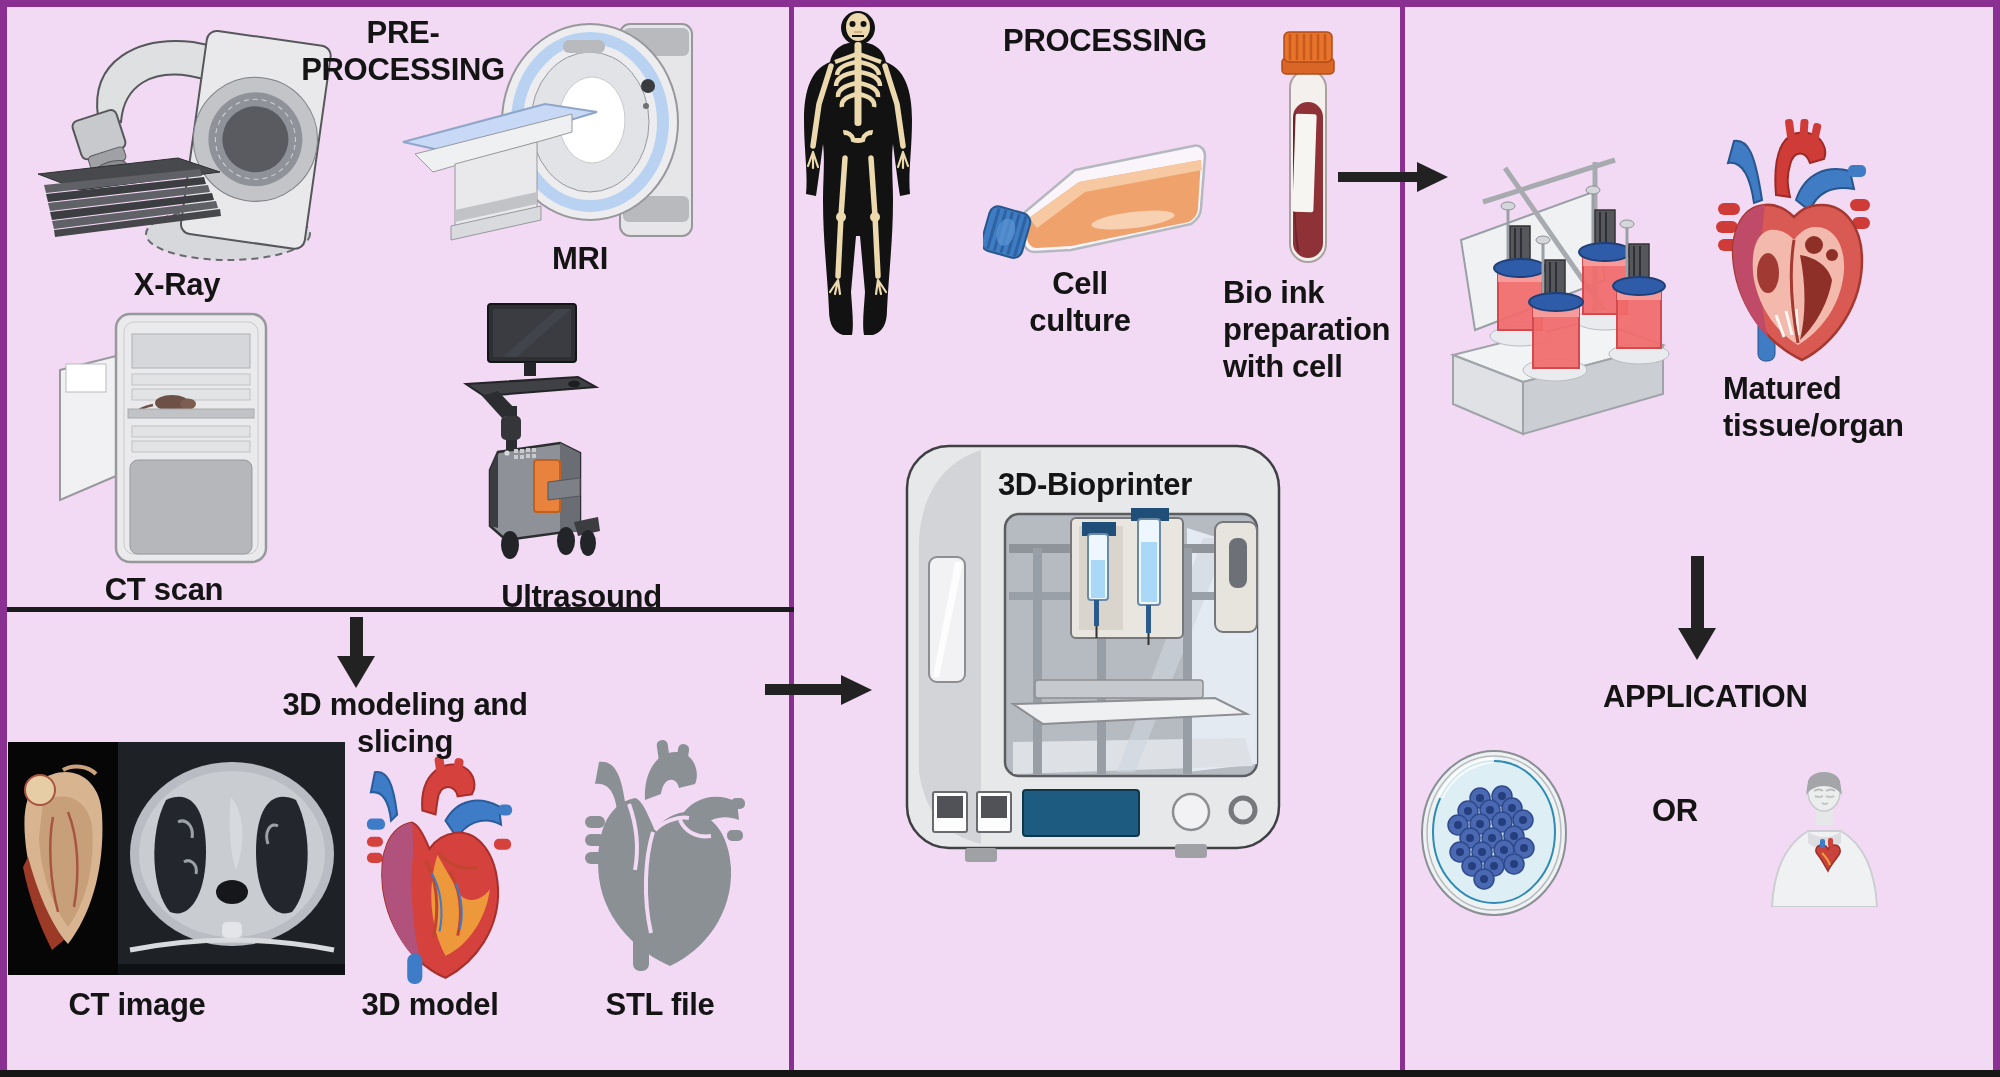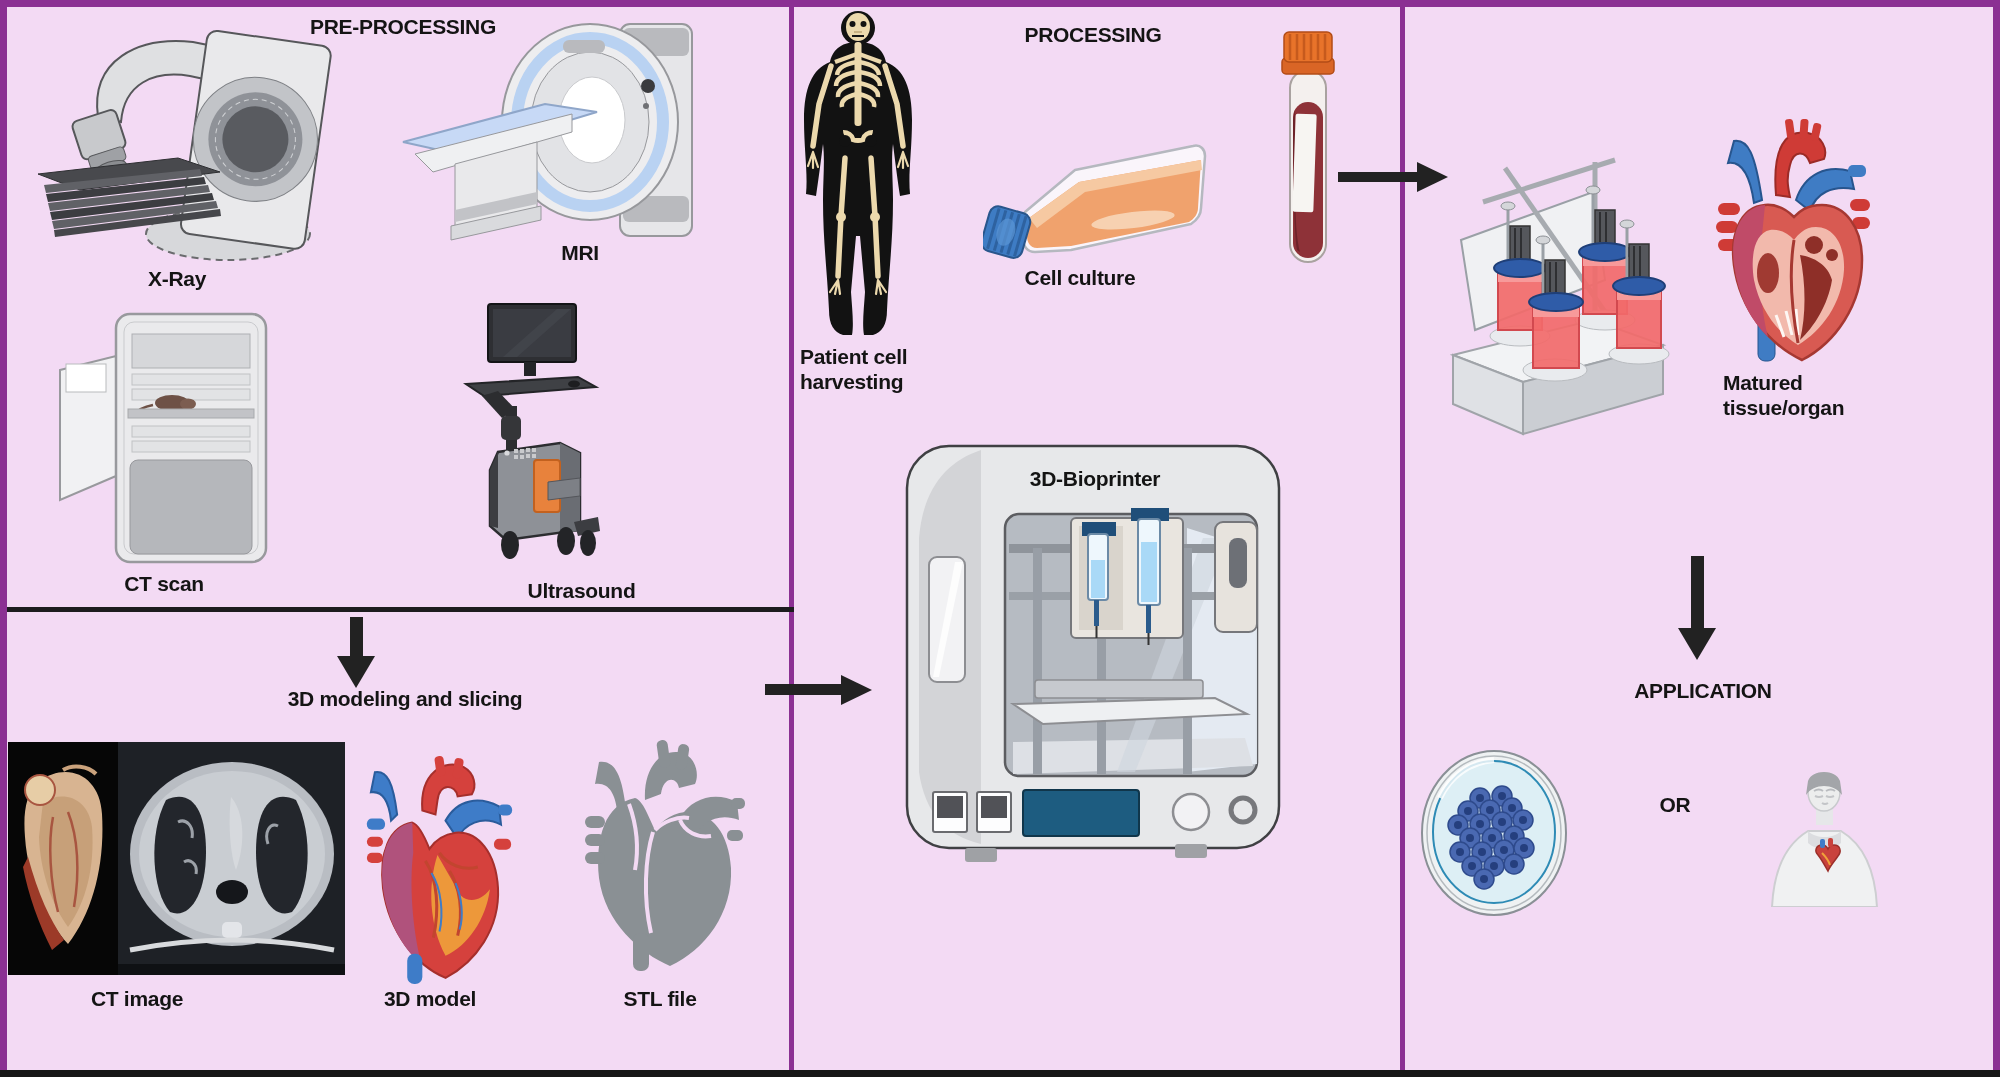--- a/index.html
+++ b/index.html
@@ -2,21 +2,21 @@
 <html><head>
 <meta charset="utf-8">
 <style>
   html,body{margin:0;padding:0;background:#ffffff;}
   #stage{position:relative;width:2000px;height:1077px;background:#f3daf4;overflow:hidden;
          font-family:"Liberation Sans",sans-serif;}
   .frame{position:absolute;inset:0;border:7px solid #8b3093;z-index:5;pointer-events:none;}
   .bottombar{position:absolute;left:0;right:0;bottom:0;height:7px;background:#161616;z-index:6;}
   .vdiv{position:absolute;top:0;width:5px;height:1077px;background:#8b3093;z-index:4;}
   .hdiv{position:absolute;background:#1c1c1e;z-index:4;}
-  .label{position:absolute;font-weight:bold;font-size:21px;color:#141414;line-height:1.2;
+  .label{position:absolute;font-weight:bold;font-size:31px;color:#141414;line-height:1.2;
          letter-spacing:-0.3px;white-space:pre-line;z-index:3;}
   .center{text-align:center;}
   .icon{position:absolute;z-index:2;}
   .icon svg{display:block;width:100%;height:100%;}
   
   .arrow{position:absolute;z-index:7;}
   .shaft{position:absolute;background:#222222;}
   .head-down{position:absolute;width:0;height:0;border-left:19px solid transparent;
              border-right:19px solid transparent;border-top:32px solid #222222;}
   .head-right{position:absolute;width:0;height:0;border-top:15px solid transparent;
@@ -262,22 +262,20 @@
         <path d="M45,272 l-8,12 M45,272 l-3,14 M45,272 l2,14"></path>
         <path d="M85,272 l8,12 M85,272 l3,14 M85,272 l-2,14"></path>
       </g>
       <circle cx="48" cy="209" r="5" fill="#ecd9ad"></circle>
         <circle cx="82" cy="209" r="5" fill="#ecd9ad"></circle>
       <path d="M50,122 a15,13 0 1 0 30,0 a12,10 0 0 0 -12,8 h-6 a12,10 0 0 0 -12,-8 Z" fill="#ecd9ad"></path>
       <circle cx="52" cy="133" r="6" fill="#121212"></circle>
         <circle cx="78" cy="133" r="6" fill="#121212"></circle>
     </svg>
   </div>
-  <div class="label" style="left:800px;top:344px;width:210px">Patient cell
-harvesting</div>
 
   <div class="icon" style="left:983px;top:122px;width:228px;height:145px">
     <svg viewBox="0 0 228 145">
       <path d="M42,90 L92,48 L210,24 C218,22 222,28 222,34 L218,86 C218,92 214,98 208,102 L88,128 L52,130 C44,130 40,124 40,116 Z" fill="#fbfbfd" fill-opacity="0.8" stroke="#b5b8bf" stroke-width="2.5" stroke-linejoin="round"></path>
       <path d="M46,96 L96,60 L218,38 L215,86 C215,92 211,97 206,100 L88,124 L54,126 C47,126 44,120 44,114 Z" fill="#f0a26d"></path>
       <path d="M46,96 L96,60 L218,38 L219,48 L102,70 L54,106 Z" fill="#f6c9a2"></path>
       <ellipse cx="150" cy="98" rx="42" ry="8" fill="#f8d9bd" opacity="0.85" transform="rotate(-7 150 98)"></ellipse>
       <g transform="rotate(16 26 110)">
         <rect x="2" y="88" width="42" height="46" rx="9" fill="#3e7cc4" stroke="#29568c" stroke-width="2"></rect>
         <g stroke="#2e62a0" stroke-width="3">
@@ -304,20 +302,23 @@
       <g stroke="#c65a1d" stroke-width="2.5">
         <line x1="12" y1="4" x2="12" y2="30"></line>
           <line x1="19" y1="4" x2="19" y2="30"></line>
         <line x1="26" y1="4" x2="26" y2="30"></line>
           <line x1="33" y1="4" x2="33" y2="30"></line>
         <line x1="40" y1="4" x2="40" y2="30"></line>
           <line x1="47" y1="4" x2="47" y2="30"></line>
       </g>
     </svg>
   </div>
+  <div class="label" style="left:1223px;top:274px;width:170px">Bio ink
+preparation
+with cell</div>
 
   <div class="arrow">
     <div class="shaft" style="left:1338px;top:172px;width:80px;height:10px"></div>
     <div class="head-right" style="left:1417px;top:162px"></div>
   </div>
 
   <div class="icon" style="left:885px;top:442px;width:400px;height:430px">
     <svg viewBox="0 0 400 430">
       <rect x="22" y="4" width="372" height="402" rx="42" fill="#e7e8ea" stroke="#3f4043" stroke-width="2.5"></rect>
       <path d="M96,8 C60,20 38,48 34,96 L34,330 C40,372 62,394 96,402 L96,8 Z" fill="#d3d4d7"></path>

